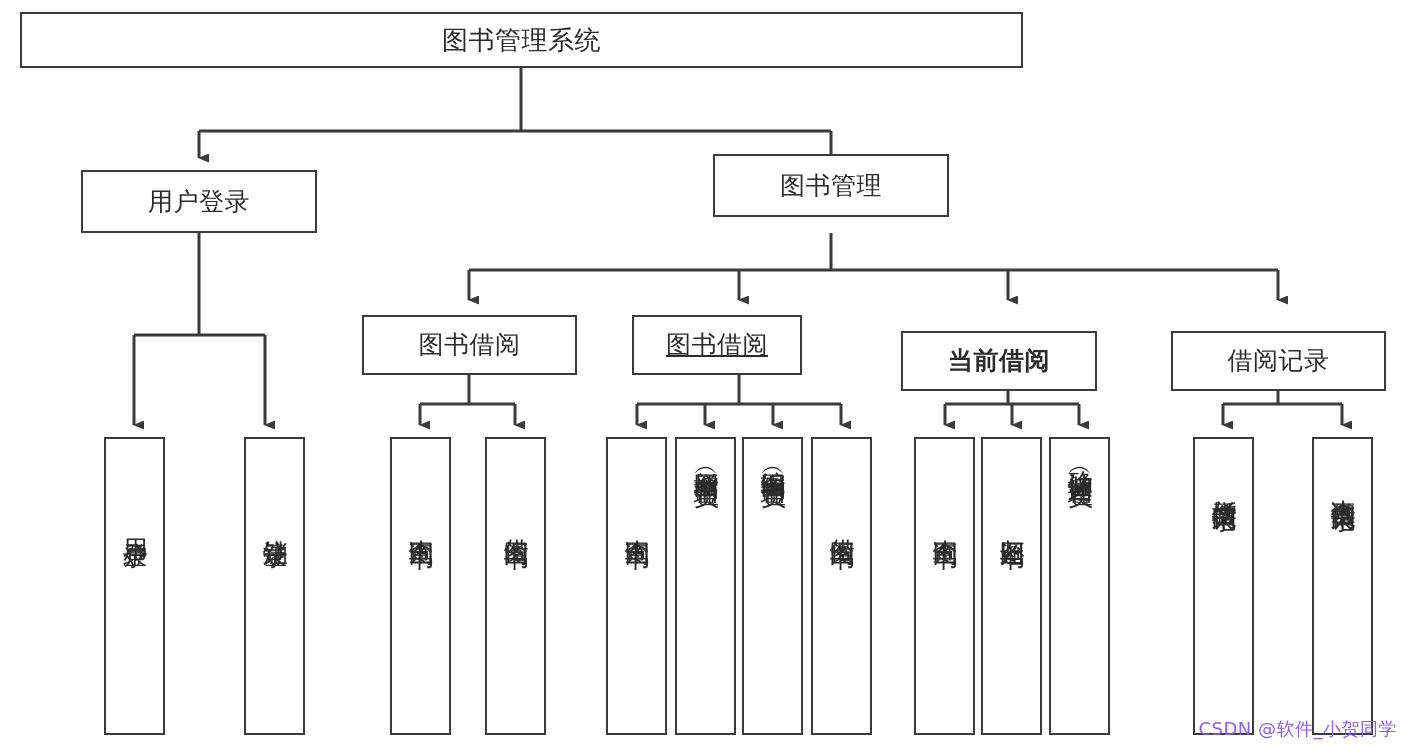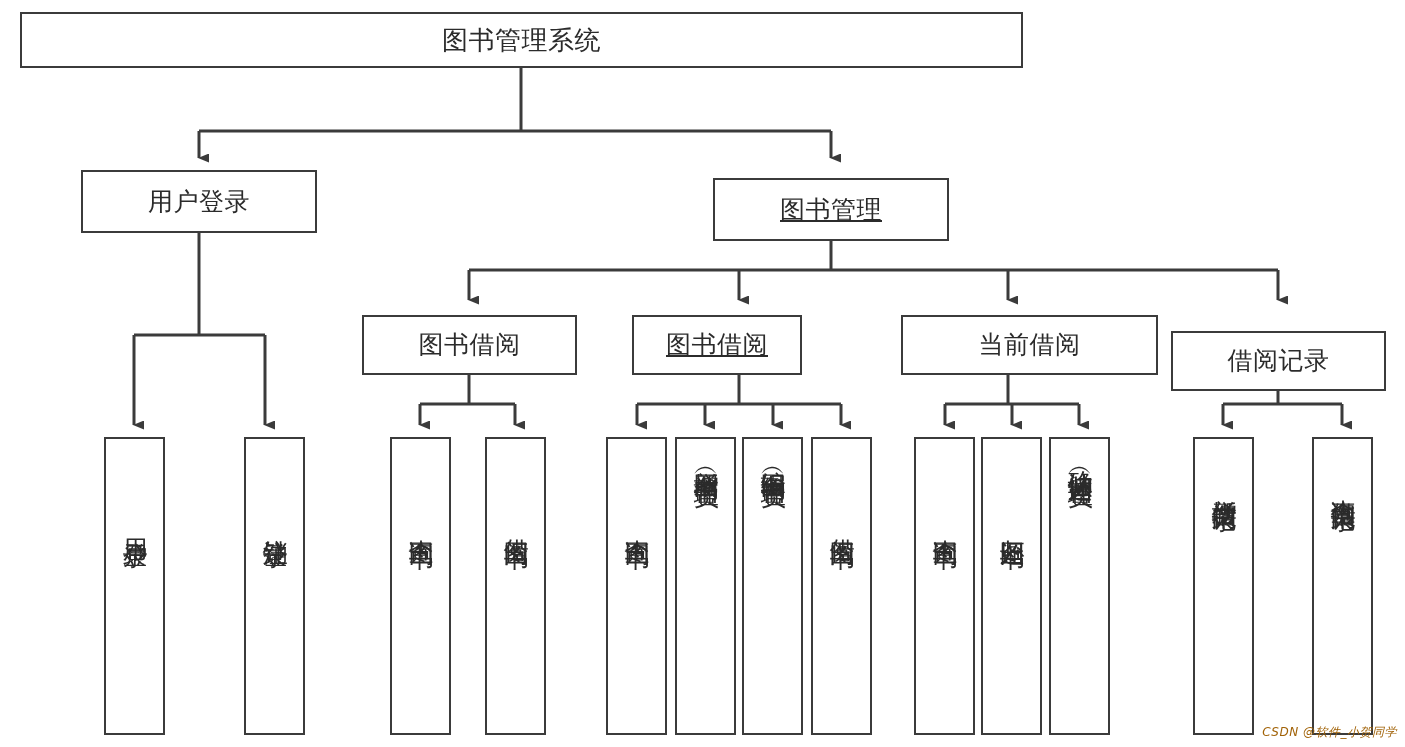--- a/index.html
+++ b/index.html
@@ -62,25 +62,24 @@
     letter-spacing: 2px;
     white-space: nowrap;
   }
   .node.root .node-label {
     font-size: 26px;
   }
   #watermark {
     position: absolute;
     right: 8px;
     bottom: 6px;
-    font-size: 12px;
-    color: #a16207;
+    font-size: 18px;
+    color: #8b5cf6;
     letter-spacing: 0.5px;
     white-space: nowrap;
-    font-style: italic;
   }
 </style>
 </head>
 <body>
 
 <div id="diagram-root">
 
   <svg id="edge-layer" viewBox="0 0 1405 747" width="1405" height="747" xmlns="http://www.w3.org/2000/svg">
     <defs>
       <marker id="arrowhead" markerWidth="9" markerHeight="11" refX="4.5" refY="10" orient="auto" markerUnits="userSpaceOnUse">
@@ -132,33 +131,33 @@
   </svg>
 
   <div class="node horizontal root" style="left:20px; top:12px; width:1003px; height:56px;">
     <span class="node-label">图书管理系统</span>
   </div>
 
   <div class="node horizontal" style="left:81px; top:170px; width:236px; height:63px;">
     <span class="node-label">用户登录</span>
   </div>
 
-  <div class="node horizontal" style="left:713px; top:178px; width:236px; height:63px;text-decoration:underline;">
+  <div class="node horizontal" style="left:713px; top:154px; width:236px; height:63px;">
     <span class="node-label">图书管理</span>
   </div>
 
   <div class="node horizontal" style="left:362px; top:315px; width:215px; height:60px;">
     <span class="node-label">图书借阅</span>
   </div>
 
   <div class="node horizontal" style="left:632px; top:315px; width:170px; height:60px;text-decoration:underline;">
     <span class="node-label">图书借阅</span>
   </div>
 
-  <div class="node horizontal" style="left:901px; top:315px; width:257px; height:60px;">
+  <div class="node horizontal" style="left:901px; top:331px; width:196px; height:60px;font-weight:bold;">
     <span class="node-label">当前借阅</span>
   </div>
 
   <div class="node horizontal" style="left:1171px; top:331px; width:215px; height:60px;">
     <span class="node-label">借阅记录</span>
   </div>
 
   <div class="node vertical" style="left:104px; top:437px; width:61px; height:298px; padding-top:80px;">
     <span class="node-label">用户登录</span>
   </div>

